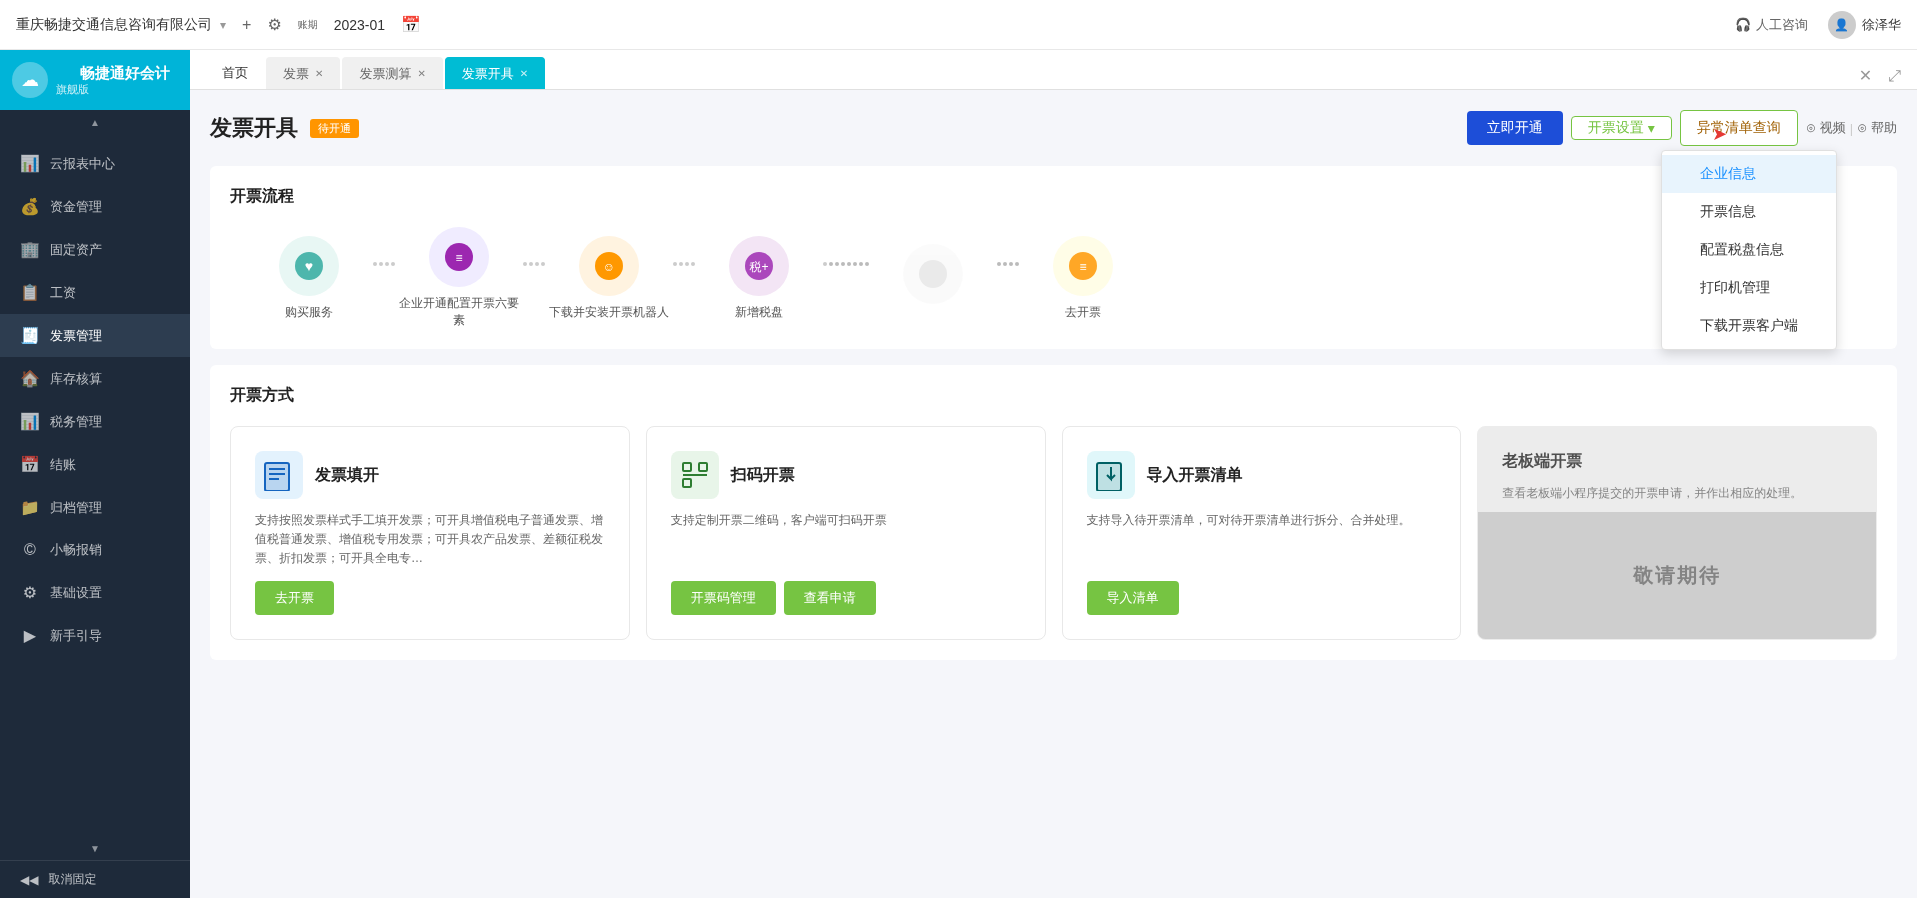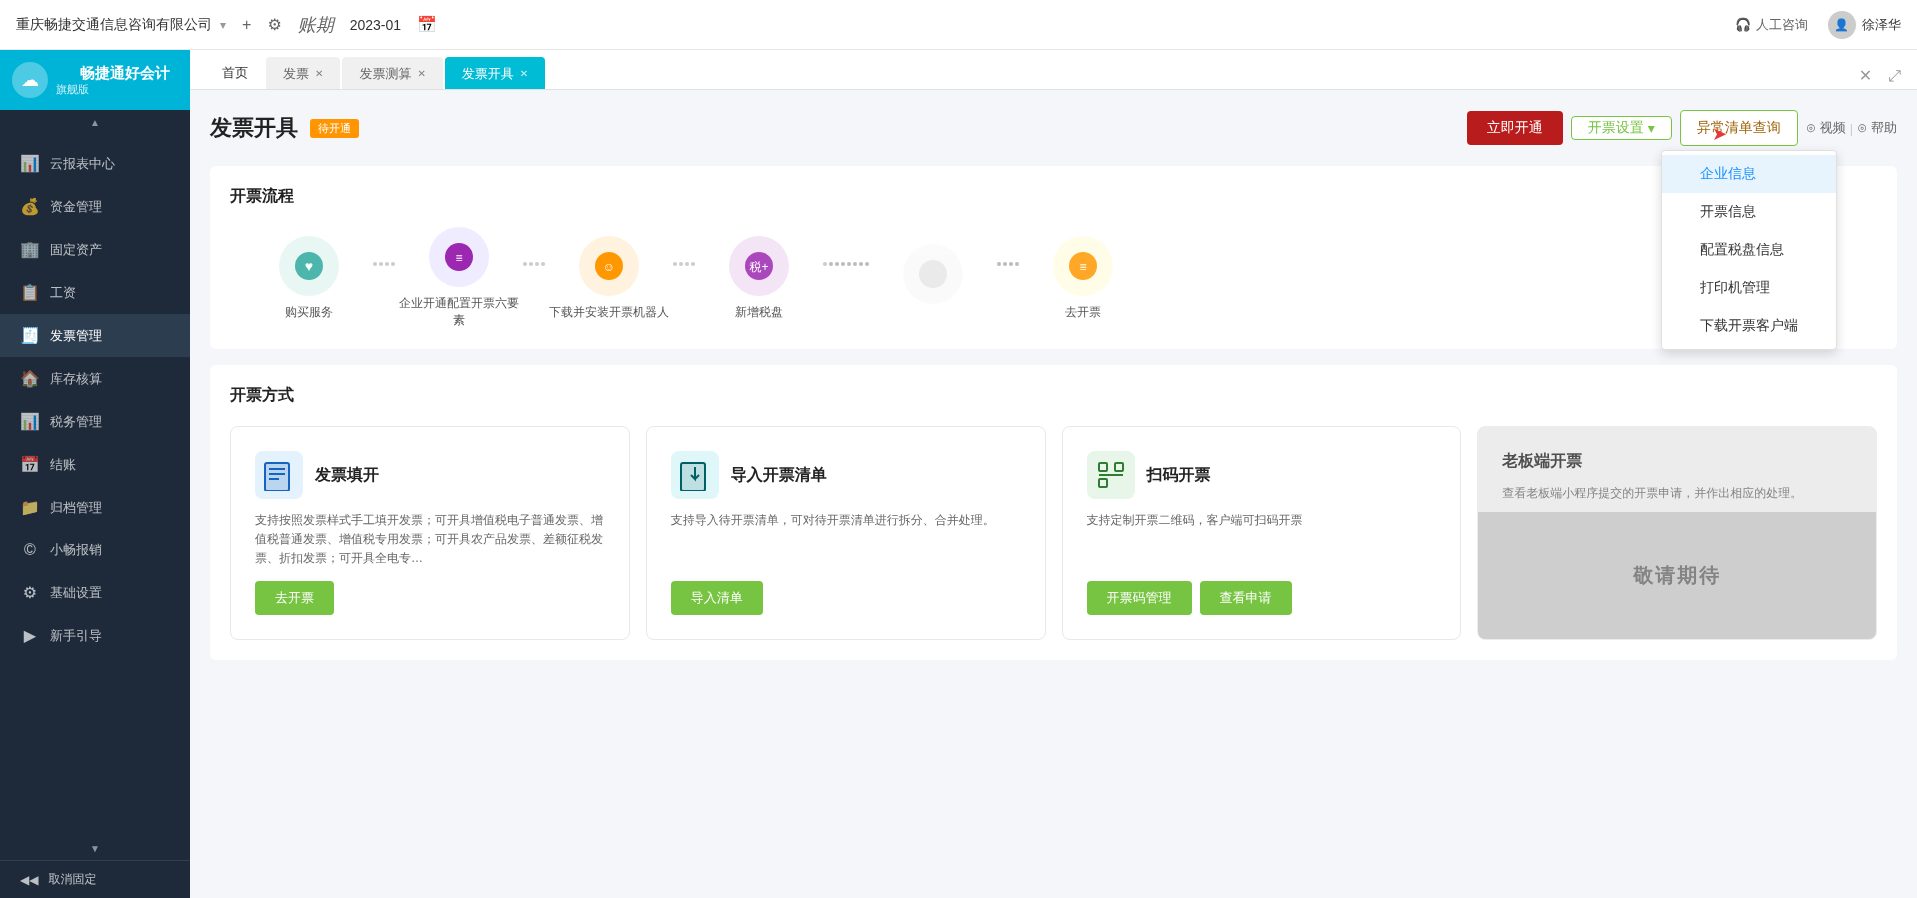--- a/index.html
+++ b/index.html
@@ -7,21 +7,21 @@
 
     
     .app-container { display: flex; flex-direction: column; height: 898px; width: 1917px; }
 
     
     .top-bar { height: 50px; background: #fff; display: flex; align-items: center; padding: 0 16px; border-bottom: 1px solid #e8e8e8; flex-shrink: 0; z-index: 10; }
     .company-selector { display: flex; align-items: center; gap: 8px; cursor: pointer; font-size: 14px; color: #333; }
     .company-arrow { color: #999; font-size: 12px; }
     .top-bar-actions { display: flex; align-items: center; gap: 16px; margin-left: 16px; }
     .top-bar-icon { color: #666; cursor: pointer; font-size: 16px; }
-    .period-label { color: #666; font-size: 18px; font-style: italic; }
+    .period-label { color: #666; font-size: 10px; }
     .period-value { color: #333; font-weight: 500; }
     .top-bar-right { margin-left: auto; display: flex; align-items: center; gap: 20px; }
     .consult-btn { display: flex; align-items: center; gap: 4px; color: #666; cursor: pointer; font-size: 13px; }
     .user-info { display: flex; align-items: center; gap: 6px; cursor: pointer; color: #333; font-size: 13px; }
     .user-avatar { width: 28px; height: 28px; border-radius: 50%; background: #ccc; display: flex; align-items: center; justify-content: center; color: #666; font-size: 12px; }
 
     
     .main-layout { display: flex; flex: 1; overflow: hidden; }
 
     
@@ -48,21 +48,21 @@
 
     
     .page-content { flex: 1; overflow-y: auto; padding: 20px; position: relative; }
 
     
     .page-header { display: flex; align-items: center; justify-content: space-between; margin-bottom: 20px; }
     .page-title-area { display: flex; align-items: center; gap: 12px; }
     .page-title { font-size: 22px; font-weight: 600; color: #222; }
     .status-badge { background: #ff9500; color: #fff; font-size: 11px; padding: 2px 8px; border-radius: 3px; }
     .header-actions { display: flex; align-items: center; gap: 8px; position: relative; }
-    .btn-primary { background: #b91c1c; color: #fff; border: none; padding: 8px 20px; border-radius: 4px; cursor: pointer; font-size: 14px; }
+    .btn-primary { background: #1d4ed8; color: #fff; border: none; padding: 8px 20px; border-radius: 4px; cursor: pointer; font-size: 14px; }
     .btn-outline-green { background: #fff; color: #76c442; border: 1px solid #76c442; padding: 2px 16px; border-radius: 4px; cursor: pointer; font-size: 14px; display: flex; align-items: center; gap: 4px; }
     .btn-outline-gray { background: #fff; color: #666; border: 1px solid #d0d0d0; padding: 8px 16px; border-radius: 4px; cursor: pointer; font-size: 14px; display: flex; align-items: center; gap: 4px; }
 
     
     .dropdown-menu { position: absolute; top: 100%; right: 60px; background: #fff; border: 1px solid #e0e0e0; border-radius: 4px; box-shadow: 0 4px 12px rgba(0,0,0,0.15); z-index: 100; min-width: 160px; padding: 4px 0; margin-top: 4px; }
     .dropdown-item { padding: 10px 38px; cursor: pointer; color: #333; font-size: 14px; }
     .dropdown-item.highlighted { background: #e8f4fd; color: #1890ff; }
     .arrow-indicator { color: #e53935; font-size: 18px; display: inline-block; }
 
     
@@ -378,53 +378,53 @@
                     </svg>
                 </div>
                 <span class="method-title">发票填开</span>
               </div>
               <div class="method-desc">支持按照发票样式手工填开发票；可开具增值税电子普通发票、增值税普通发票、增值税专用发票；可开具农产品发票、差额征税发票、折扣发票；可开具全电专…</div>
               <button class="method-btn">去开票</button>
             </div>
 
             <div class="method-card">
               <div class="method-card-header">
+                <div class="method-icon method-icon-green">
+                  <svg width="32" height="32" viewBox="0 0 32 32">
+                      <rect x="4" y="4" width="8" height="8" rx="1" fill="none" stroke="#2e7d32" stroke-width="2"></rect>
+                      <rect x="20" y="4" width="8" height="8" rx="1" fill="none" stroke="#2e7d32" stroke-width="2"></rect>
+                      <rect x="4" y="20" width="8" height="8" rx="1" fill="none" stroke="#2e7d32" stroke-width="2"></rect>
+                      <line x1="4" y1="16" x2="28" y2="16" stroke="#2e7d32" stroke-width="2"></line>
+                    </svg>
+                </div>
+                <span class="method-title">扫码开票</span>
+              </div>
+              <div class="method-desc">支持定制开票二维码，客户端可扫码开票</div>
+              <div style="display:flex; gap:8px; flex-wrap:wrap;">
+                <button class="method-btn">开票码管理</button>
+                <button class="method-btn">查看申请</button>
+              </div>
+            </div>
+
+            <div class="method-card">
+              <div class="method-card-header">
                 <div class="method-icon method-icon-teal">
                   <svg width="32" height="32" viewBox="0 0 32 32">
                       <rect x="2" y="4" width="24" height="28" rx="2" fill="#006064" opacity="0.15"></rect>
                       <rect x="2" y="4" width="24" height="28" rx="2" fill="none" stroke="#006064" stroke-width="2"></rect>
                       <polyline points="16,8 16,20 12,16" fill="none" stroke="#006064" stroke-width="2"></polyline>
                       <polyline points="16,20 20,16" fill="none" stroke="#006064" stroke-width="2"></polyline>
                     </svg>
                 </div>
                 <span class="method-title">导入开票清单</span>
               </div>
               <div class="method-desc">支持导入待开票清单，可对待开票清单进行拆分、合并处理。</div>
               <button class="method-btn">导入清单</button>
             </div>
 
-            <div class="method-card">
-              <div class="method-card-header">
-                <div class="method-icon method-icon-green">
-                  <svg width="32" height="32" viewBox="0 0 32 32">
-                      <rect x="4" y="4" width="8" height="8" rx="1" fill="none" stroke="#2e7d32" stroke-width="2"></rect>
-                      <rect x="20" y="4" width="8" height="8" rx="1" fill="none" stroke="#2e7d32" stroke-width="2"></rect>
-                      <rect x="4" y="20" width="8" height="8" rx="1" fill="none" stroke="#2e7d32" stroke-width="2"></rect>
-                      <line x1="4" y1="16" x2="28" y2="16" stroke="#2e7d32" stroke-width="2"></line>
-                    </svg>
-                </div>
-                <span class="method-title">扫码开票</span>
-              </div>
-              <div class="method-desc">支持定制开票二维码，客户端可扫码开票</div>
-              <div style="display:flex; gap:8px; flex-wrap:wrap;">
-                <button class="method-btn">开票码管理</button>
-                <button class="method-btn">查看申请</button>
-              </div>
-            </div>
-
             <div class="method-card disabled" style="position:relative; overflow:hidden; background:#e8e8e8;">
               <div class="method-card-header">
                 <span class="method-title">老板端开票</span>
               </div>
               <div class="method-desc">查看老板端小程序提交的开票申请，并作出相应的处理。</div>
               <div style="position:absolute; bottom:0; left:0; right:0; height:60%; background:rgba(180,180,180,0.7); display:flex; align-items:center; justify-content:center;">
                 <span style="font-size:20px; font-weight:bold; color:#666; letter-spacing:2px;">敬请期待</span>
               </div>
             </div>
           </div>

